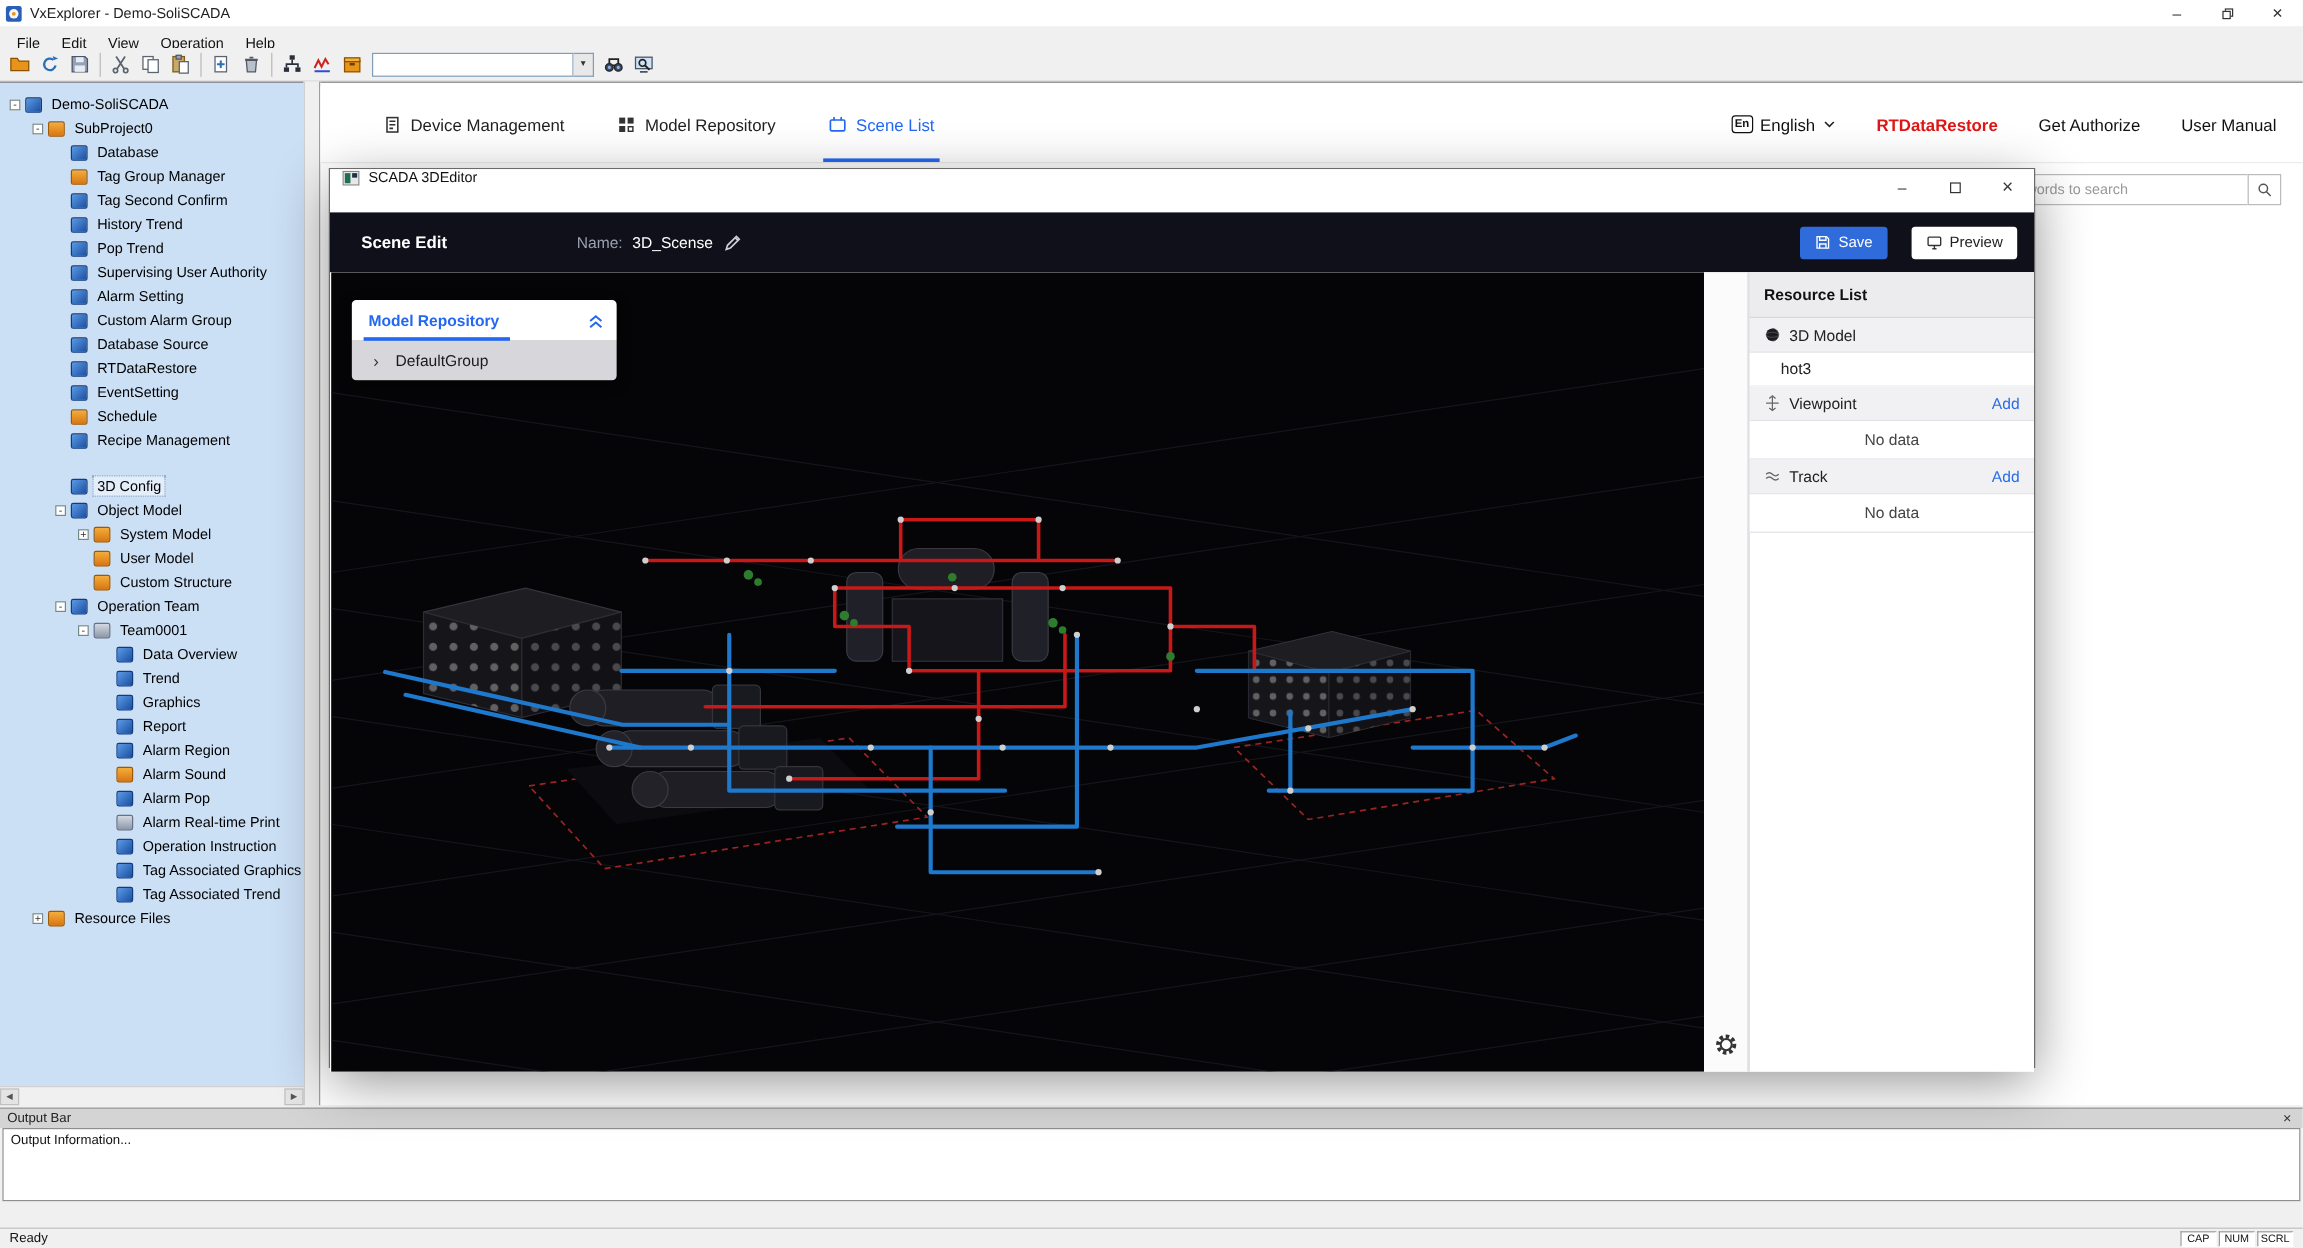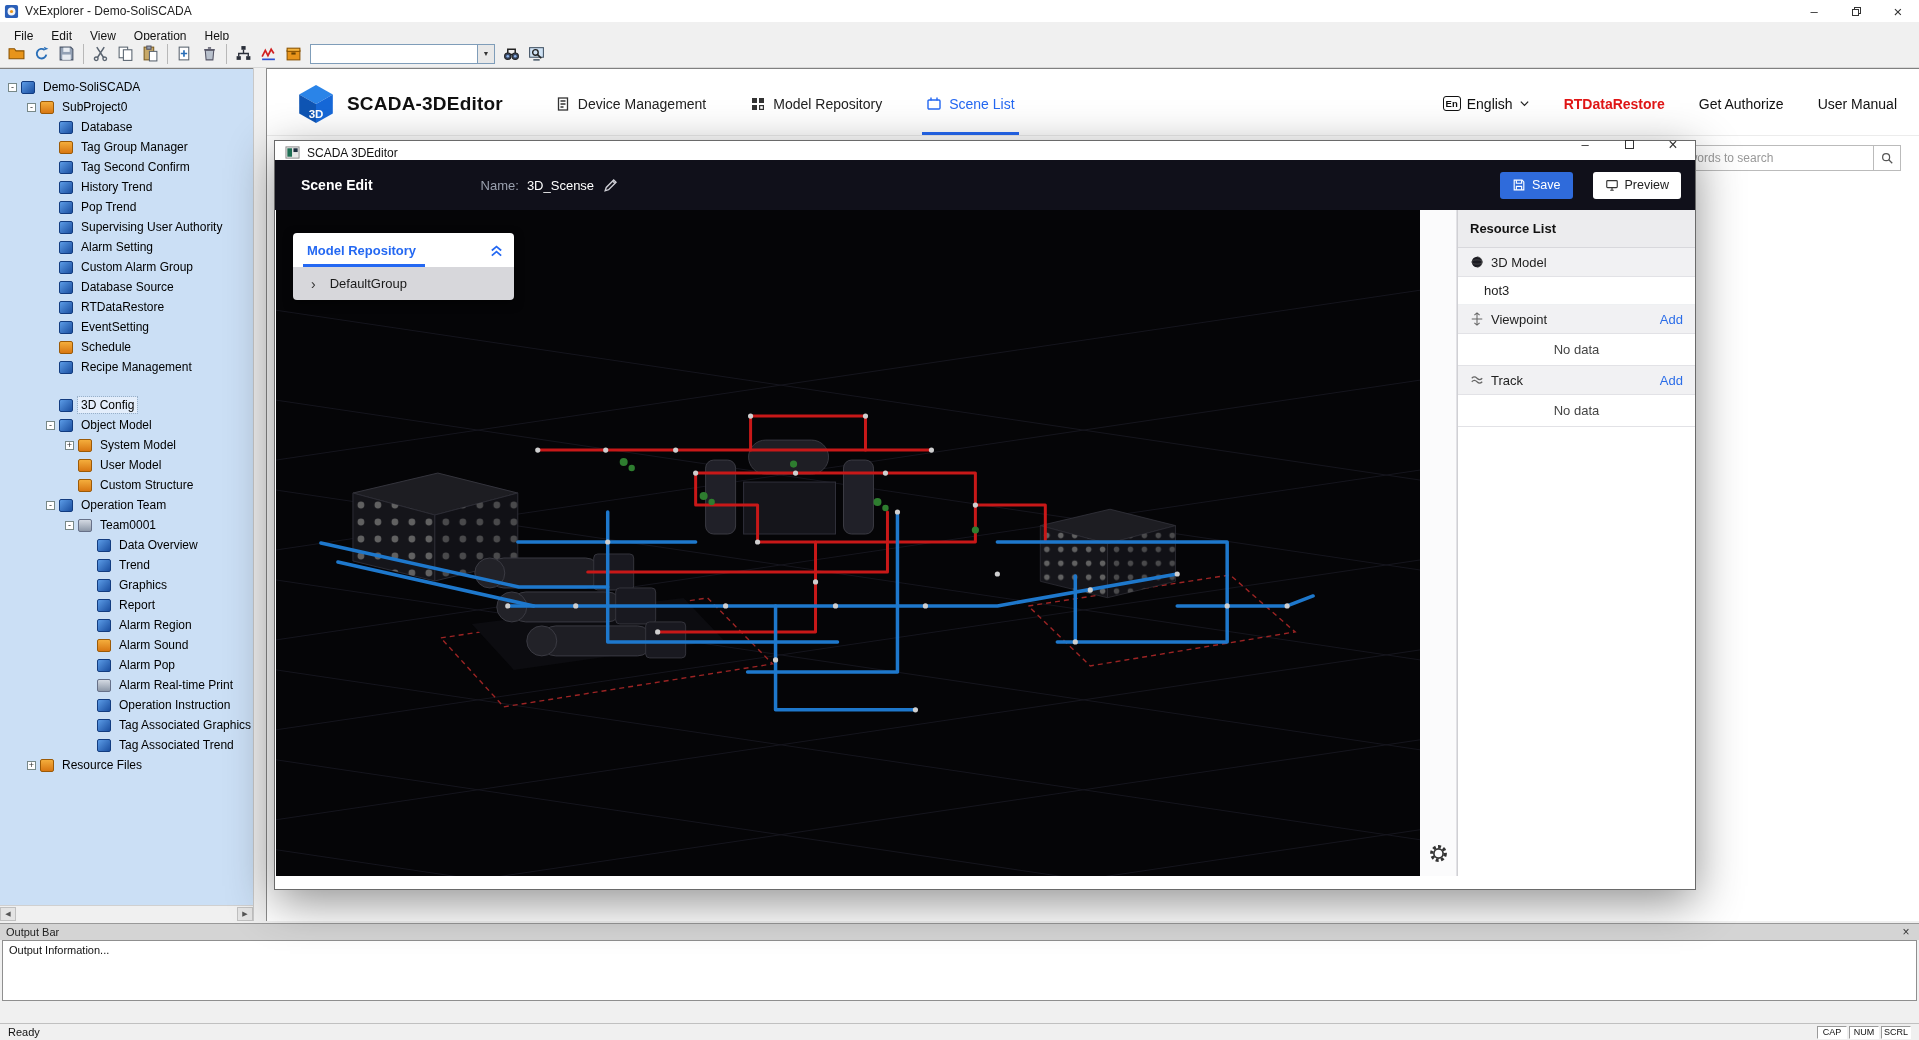--- a/index.html
+++ b/index.html
@@ -73,21 +73,21 @@
   .unauth { color:#e01515; font-weight:bold; font-size:14px; }
   .hlink { font-size:14px; color:#111; }
   .searchrow { position:absolute; top:76px; right:18px; width:240px; height:26px; display:flex; }
   .searchrow input { flex:1; border:1px solid #bbb; border-right:none; padding:0 8px; font-size:12px; color:#333; }
   .searchrow input::placeholder { color:#999; }
   .searchbtn { width:28px; border:1px solid #bbb; display:flex; align-items:center; justify-content:center; background:#fff; }
 
   
   .modal { position:absolute; top:141px; left:275px; width:1420px; height:748px; background:#fff;
            box-shadow:0 0 0 1px #6a6a6a, 0 12px 44px rgba(0,0,0,.45); z-index:5; }
-  .mtitle { height:19px; background:#fff; display:flex; align-items:flex-end; padding-left:10px; }
+  .mtitle { height:36px; background:#fff; display:flex; align-items:flex-start; padding-left:10px; }
   .mtitle svg { width:15px; height:15px; margin-right:7px; }
   .mtitle .mttext { font-size:12px; color:#111; }
   .mbtns { margin-left:auto; display:flex; height:31px; }
   .mbtn { width:44px; display:flex; align-items:center; justify-content:center; color:#333; font-size:13px; }
   .maxbox { width:9px; height:9px; border:1px solid #333; }
   .scenebar { height:50px; background:#10101a; display:flex; align-items:center; }
   .scenetitle { color:#fff; font-size:14px; font-weight:bold; margin-left:26px; }
   .namegrp { display:flex; align-items:center; margin-left:108px; gap:8px; }
   .namelabel { color:#9aa0ae; font-size:13px; }
   .namevalue { color:#fff; font-size:13px; }
@@ -447,29 +447,20 @@
       </div>
     </div>
   <div class="vdivider"></div>
   <div class="tree-hscroll">
     <span class="hsbtn">◀</span>
     <span class="hsbtn">▶</span>
   </div>
 
   <div class="content">
     <div class="webheader">
-      <div class="brand">
-        <svg viewBox="0 0 40 40">
-          <polygon points="20,2 36,11 20,20 4,11" fill="#2a84e8"></polygon>
-          <polygon points="4,11 20,20 20,38 4,29" fill="#0f55b4"></polygon>
-          <polygon points="36,11 20,20 20,38 36,29" fill="#1668d8"></polygon>
-          <text x="20" y="33" font-size="11" fill="#fff" text-anchor="middle" font-weight="bold" font-family="inherit">3D</text>
-        </svg>
-        <span class="btext">SCADA-3DEditor</span>
-      </div>
       <div class="nav">
         <div class="navitem">
           <svg viewBox="0 0 16 16" fill="none" stroke="#333" stroke-width="1.3">
               <rect x="3.5" y="2" width="9" height="12"></rect>
               <path d="M5.5 5h5M5.5 8h5M5.5 11h3"></path>
             </svg>
           <span>Device Management</span>
         </div>
         <div class="navitem">
           <svg viewBox="0 0 16 16">

